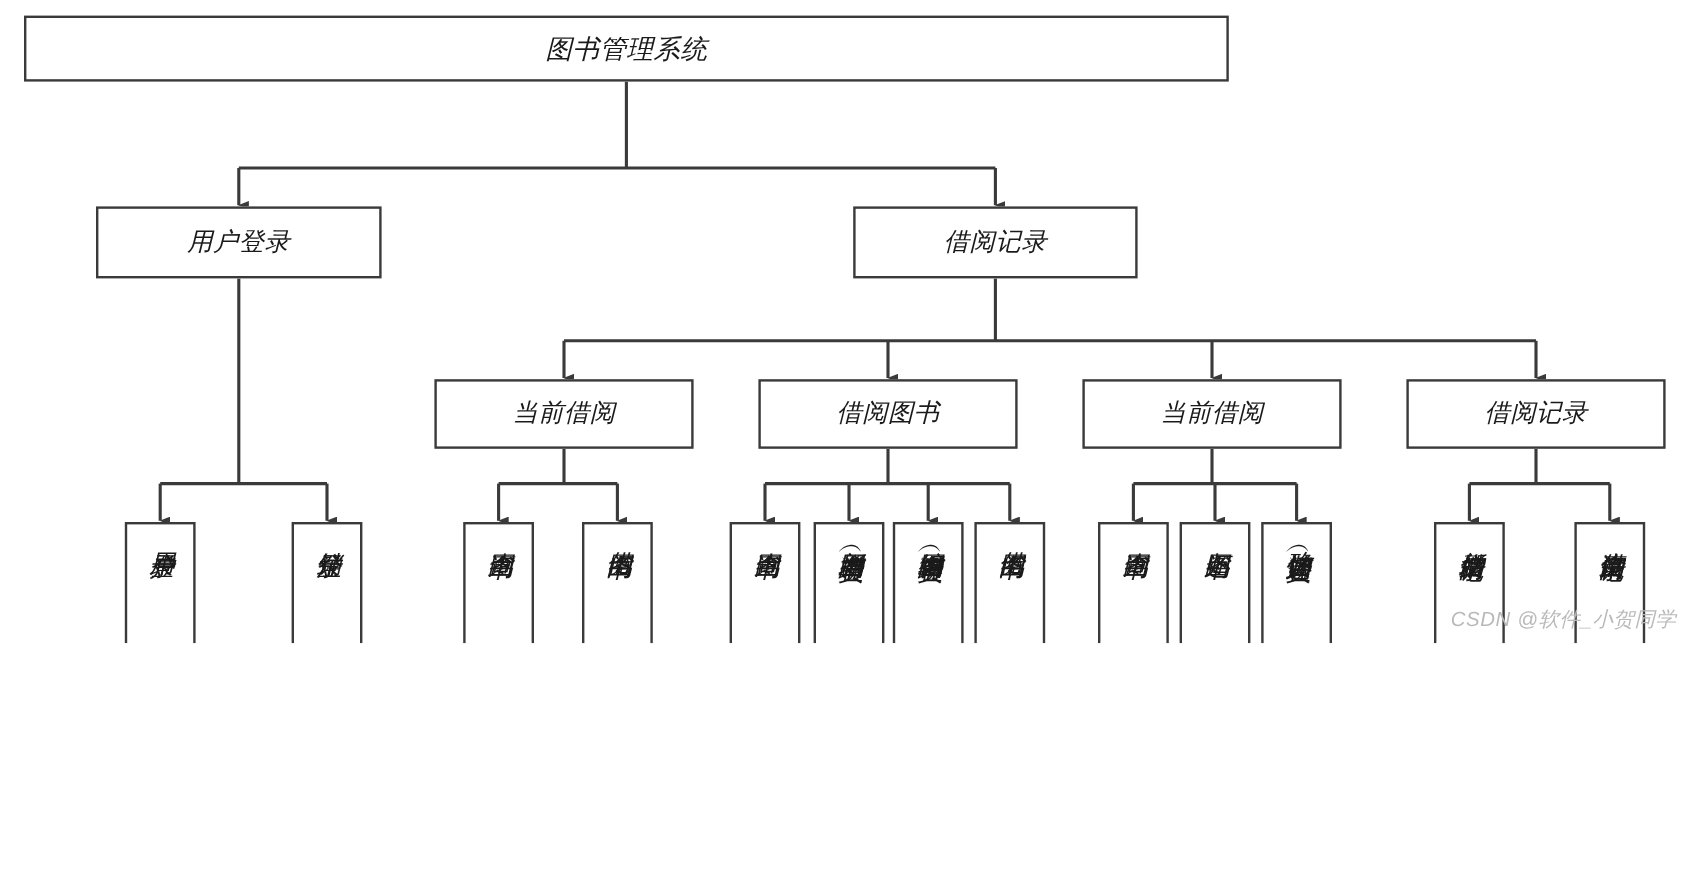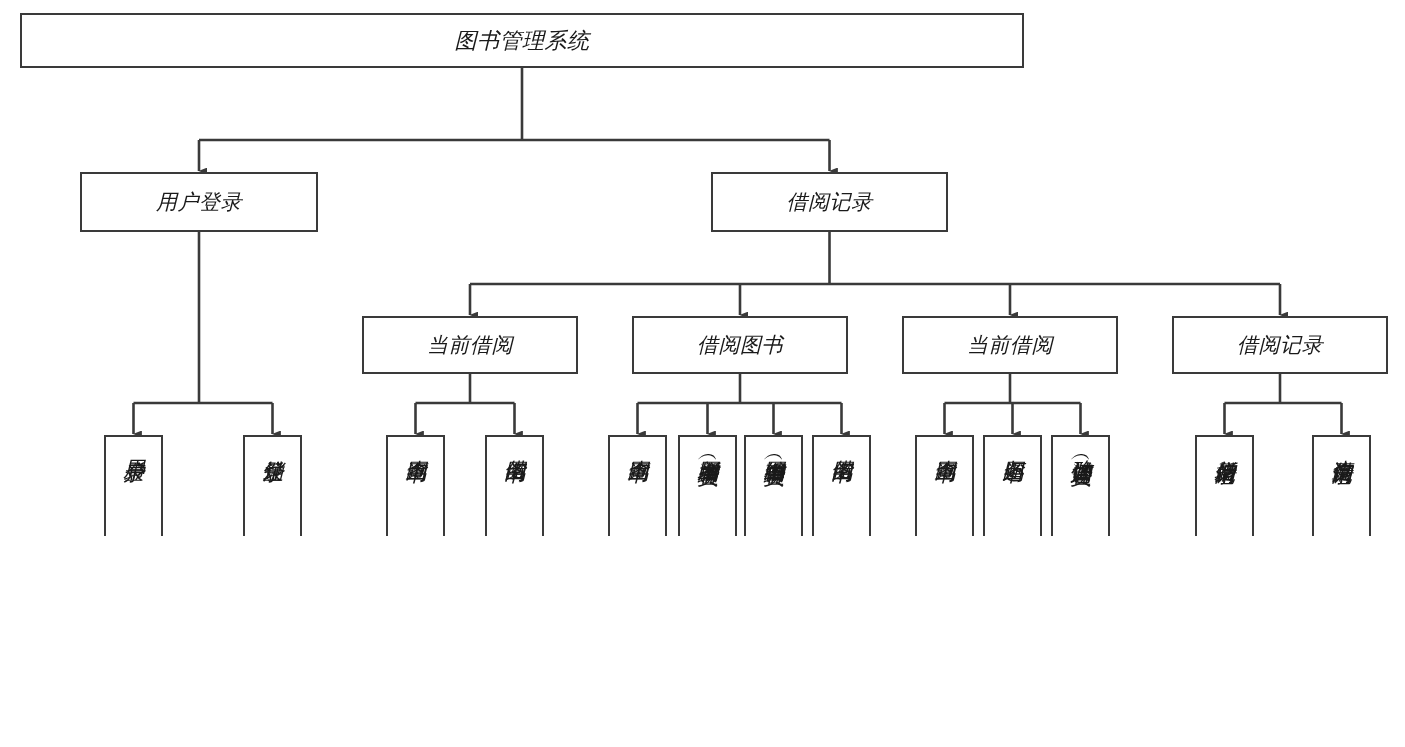--- a/index.html
+++ b/index.html
@@ -178,13 +178,14 @@
         <span class="label">确认归还（管理员）</span>
       </div>
       <div class="node vert" style="left: 1195px; top: 435px; width: 59px; height: 300px;">
         <span class="label">新增借阅记录</span>
       </div>
       <div class="node vert" style="left: 1312px; top: 435px; width: 59px; height: 300px;">
         <span class="label">查询借阅记录</span>
       </div>
     </div>
 
+  <div class="watermark">CSDN @软件_小贺同学</div>
 </div>
 
 </body></html>

